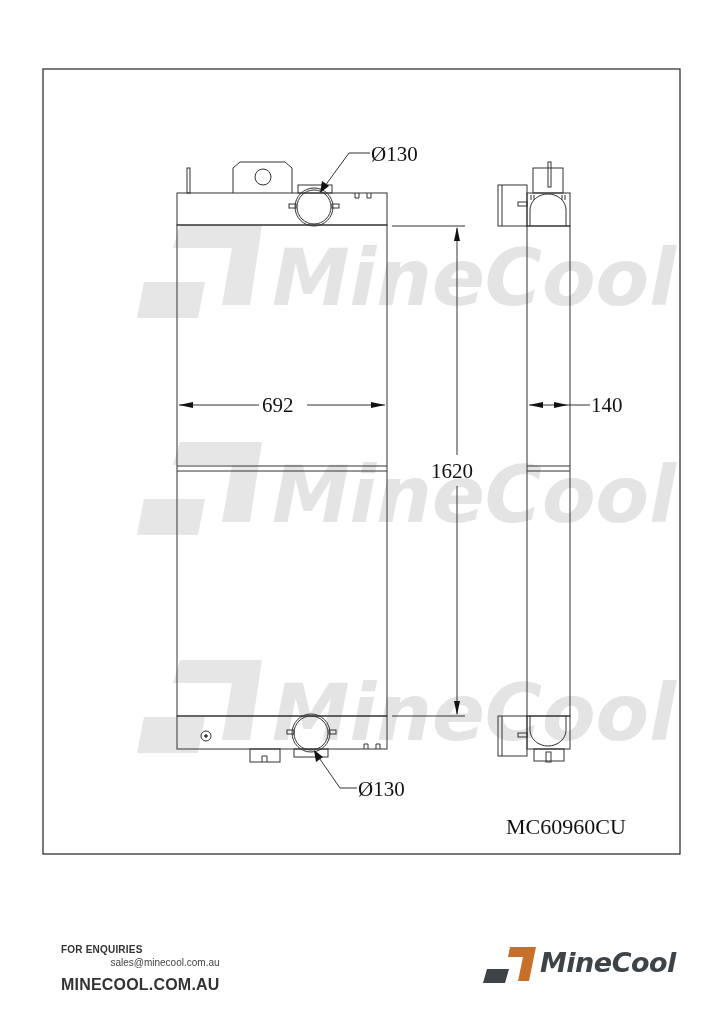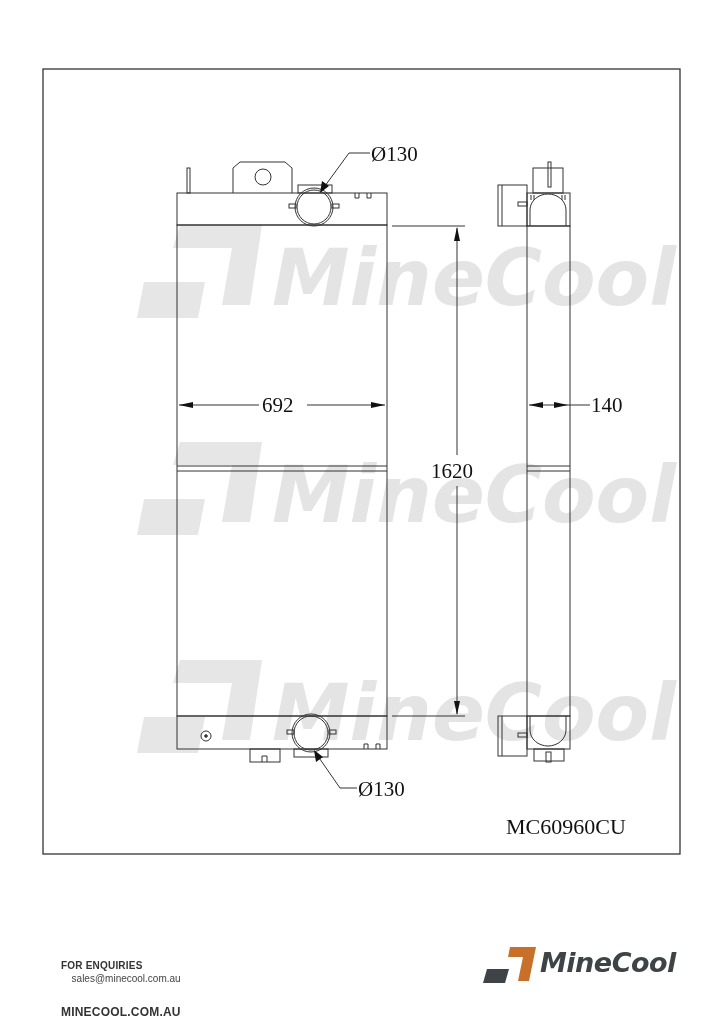--- a/index.html
+++ b/index.html
@@ -2,23 +2,23 @@
 <html><head>
 <meta charset="utf-8">
 <style>
   html, body { margin: 0; padding: 0; background: #ffffff; }
   body { width: 724px; height: 1024px; position: relative; overflow: hidden; font-family: "Liberation Serif", serif; }
   #drawing { position: absolute; left: 0; top: 0; width: 724px; height: 1024px; }
   .dim-text { font-family: "Liberation Serif", serif; font-size: 21px; fill: #111; }
   .part-text { font-family: "Liberation Serif", serif; font-size: 22px; fill: #111; }
   .wm-text { font-family: "DejaVu Sans", sans-serif; font-weight: bold; font-style: italic; font-size: 78px; fill: #e4e4e4; }
   .footer { position: absolute; left: 61px; top: 943px; font-family: "Liberation Sans", sans-serif; color: #333; }
-  .footer .enq-label { font-size: 10px; font-weight: bold; letter-spacing: 0.2px; line-height: 13px; margin-top: 16px; }
+  .footer .enq-label { font-size: 10px; font-weight: bold; letter-spacing: 0.2px; line-height: 13px; }
   .footer .enq-email { font-size: 10px; line-height: 13px; color: #444; text-align: right; }
-  .footer .site { font-size: 12px; font-weight: bold; margin-top: 20px; letter-spacing: 0.2px; }
+  .footer .site { font-size: 16px; font-weight: bold; margin-top: 7px; letter-spacing: 0.2px; }
   .logo { position: absolute; left: 482px; top: 945px; width: 200px; height: 42px; }
   .logo-text { position: absolute; left: 58px; top: 2px; font-family: "DejaVu Sans", sans-serif; font-weight: bold; font-style: italic; font-size: 27px; color: #3d4346; letter-spacing: -0.5px; }
 </style>
 </head>
 <body>
 
 <svg id="drawing" viewBox="0 0 724 1024" xmlns="http://www.w3.org/2000/svg">
 
   <g>
     <g>

